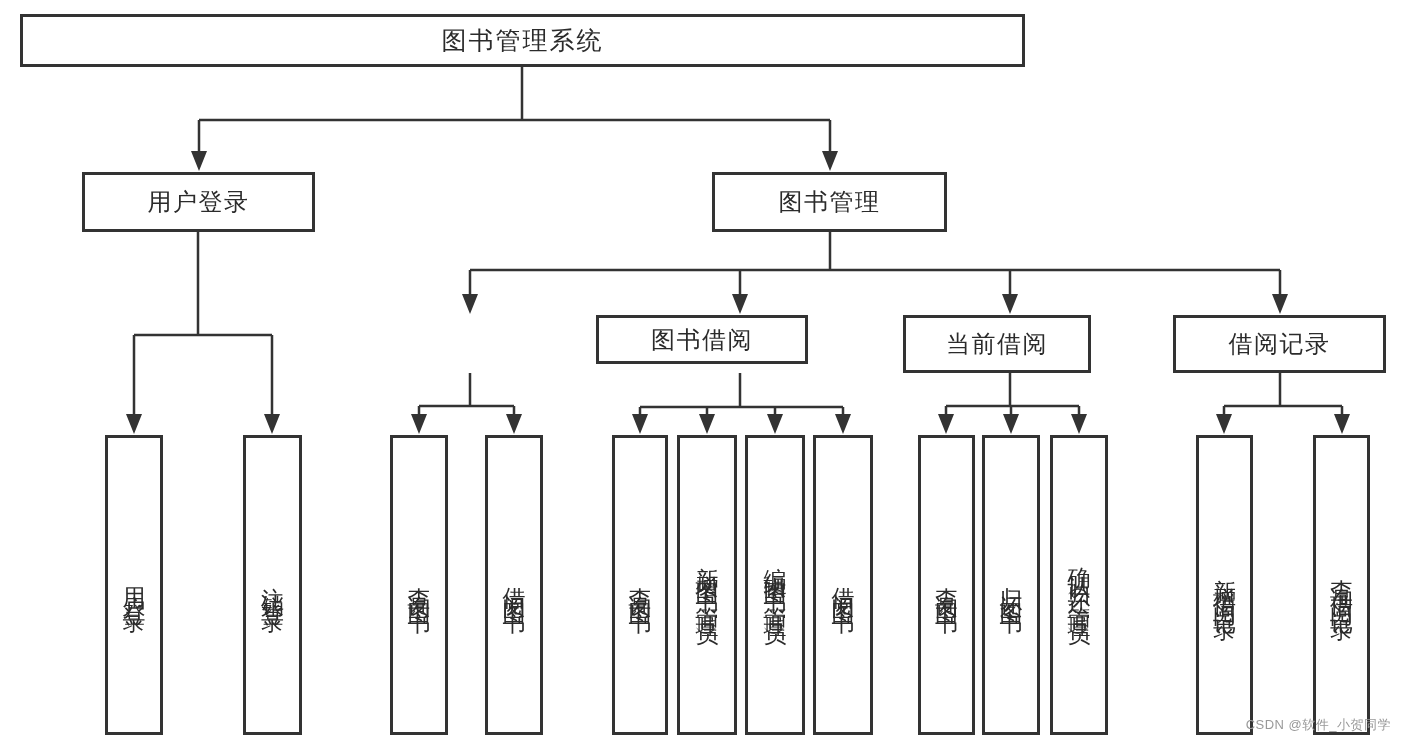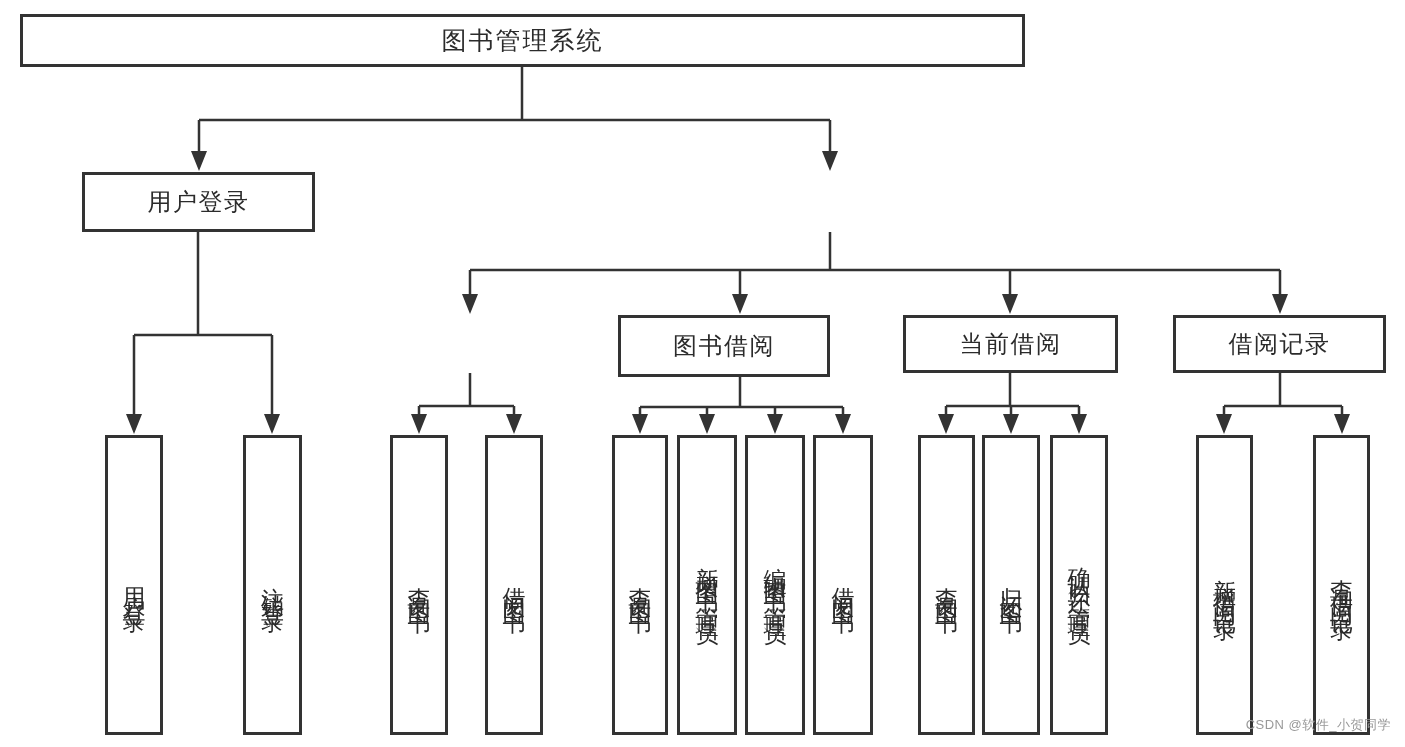--- a/index.html
+++ b/index.html
@@ -69,25 +69,28 @@
     </g>
   </svg>
 
   <div class="box root" style="left:20px; top:14px; width:1005px; height:53px;">
     <span class="hlabel">图书管理系统</span>
   </div>
 
   <div class="box branch" style="left:82px; top:172px; width:233px; height:60px;">
     <span class="hlabel">用户登录</span>
   </div>
+  <div class="box branch" style="left:712px; top:172px; width:235px; height:60px;">
+    <span class="hlabel">图书管理</span>
+  </div>
 
-  <div class="box branch" style="left:618px; top:315px; width:212px; height:62px;">
+  <div class="box branch" style="left:596px; top:315px; width:212px; height:49px;">
     <span class="hlabel">图书借阅</span>
   </div>
-  <div class="box branch" style="left:903px; top:315px; width:215px; height:58px;">
+  <div class="box branch" style="left:903px; top:315px; width:188px; height:58px;">
     <span class="hlabel">当前借阅</span>
   </div>
   <div class="box branch" style="left:1173px; top:315px; width:213px; height:58px;">
     <span class="hlabel">借阅记录</span>
   </div>
 
   <div class="box leaf" style="left:105px; width:58px;">
     <span class="vlabel">用户登录</span>
   </div>
   <div class="box leaf" style="left:243px; width:59px;">

